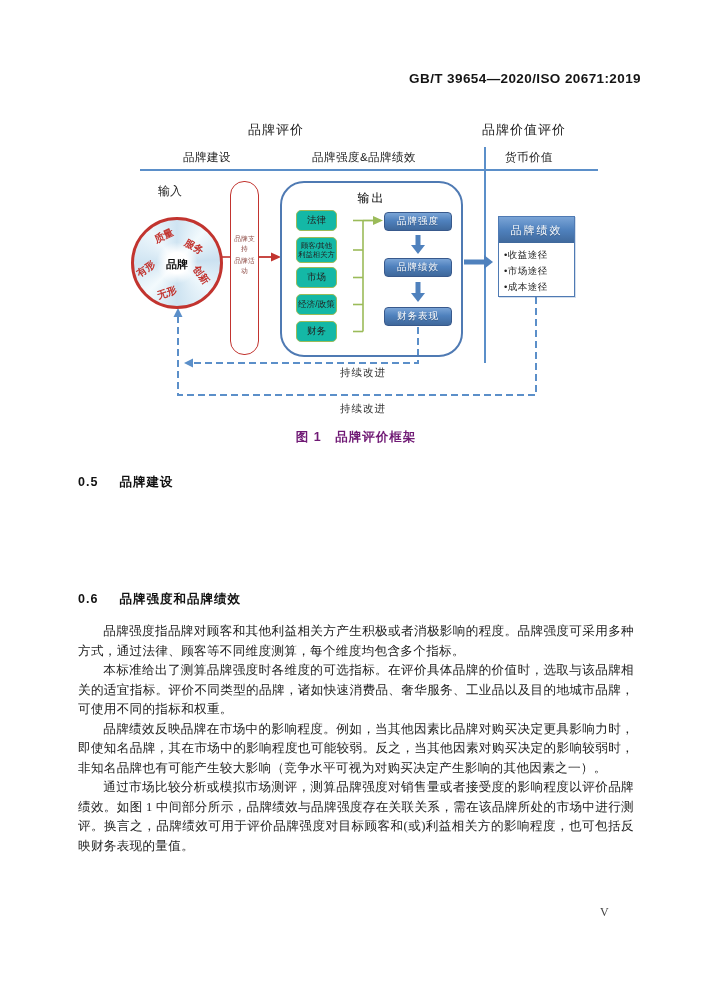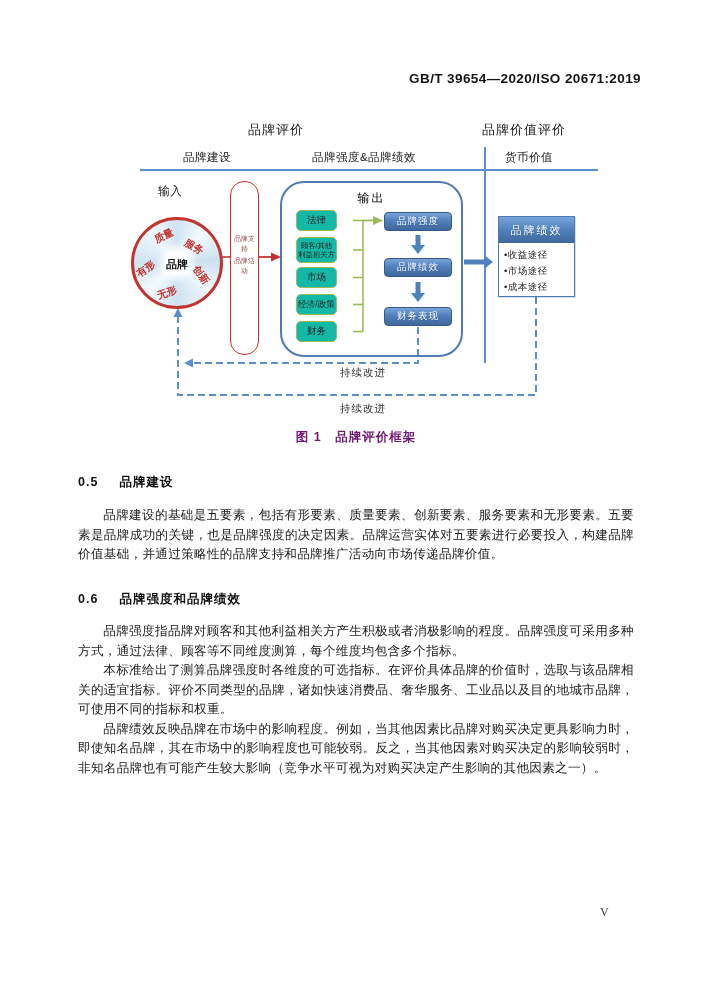--- a/index.html
+++ b/index.html
@@ -157,30 +157,28 @@
   <div class="feedback-label" style="left:340px;top:366px;">持续改进</div>
   <div class="feedback-label" style="left:340px;top:402px;">持续改进</div>
 
   <div class="fig-caption">图 1　品牌评价框架</div>
 
   <div class="textcol" style="top:474px;">
     <div class="sec-head">
       <span class="num">0.5</span><span class="ttl">品牌建设</span>
     </div>
   </div>
-  <div class="textcol" style="top:506px;">
-    <p class="para">品牌建设的基础是五要素，包括有形要素、质量要素、创新要素、服务要素和无形要素。五要素是品牌成功的关键，也是品牌强度的决定因素。品牌运营实体对五要素进行必要投入，构建品牌价值基础，并通过策略性的品牌支持和品牌推广活动向市场传递品牌价值。</p>
-  </div>
 
   <div class="textcol" style="top:591px;">
     <div class="sec-head">
       <span class="num">0.6</span><span class="ttl">品牌强度和品牌绩效</span>
     </div>
   </div>
   <div class="textcol" style="top:622px;">
     <p class="para">品牌强度指品牌对顾客和其他利益相关方产生积极或者消极影响的程度。品牌强度可采用多种方式，通过法律、顾客等不同维度测算，每个维度均包含多个指标。</p>
     <p class="para">本标准给出了测算品牌强度时各维度的可选指标。在评价具体品牌的价值时，选取与该品牌相关的适宜指标。评价不同类型的品牌，诸如快速消费品、奢华服务、工业品以及目的地城市品牌，可使用不同的指标和权重。</p>
     <p class="para">品牌绩效反映品牌在市场中的影响程度。例如，当其他因素比品牌对购买决定更具影响力时，即使知名品牌，其在市场中的影响程度也可能较弱。反之，当其他因素对购买决定的影响较弱时，非知名品牌也有可能产生较大影响（竞争水平可视为对购买决定产生影响的其他因素之一）。</p>
+    <p class="para">通过市场比较分析或模拟市场测评，测算品牌强度对销售量或者接受度的影响程度以评价品牌绩效。如图 1 中间部分所示，品牌绩效与品牌强度存在关联关系，需在该品牌所处的市场中进行测评。换言之，品牌绩效可用于评价品牌强度对目标顾客和(或)利益相关方的影响程度，也可包括反映财务表现的量值。</p>
   </div>
 
   <div class="page-num">V</div>
 
 </div>
 
 </body></html>

